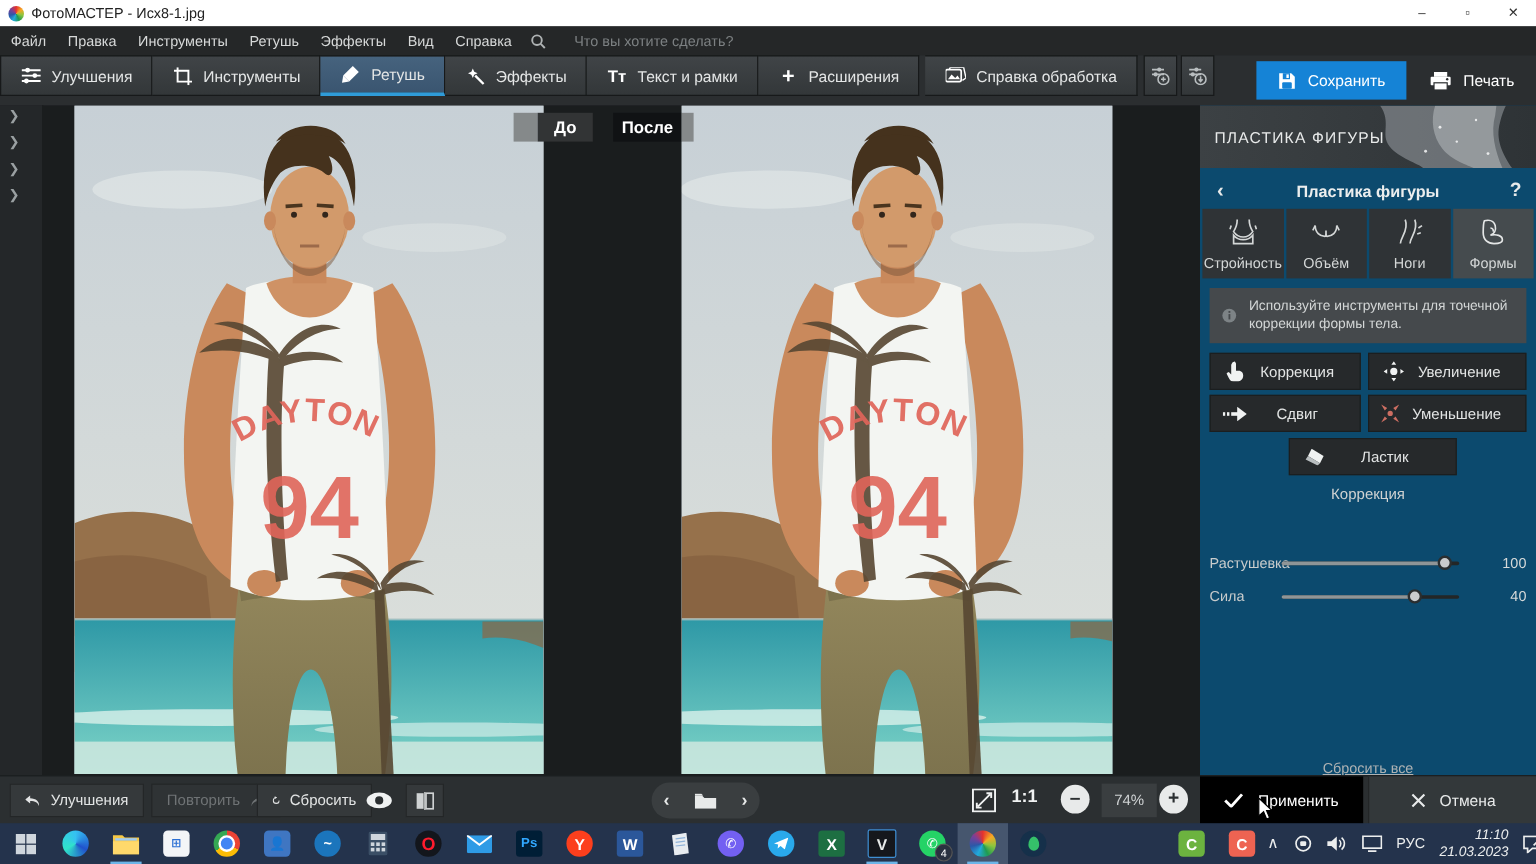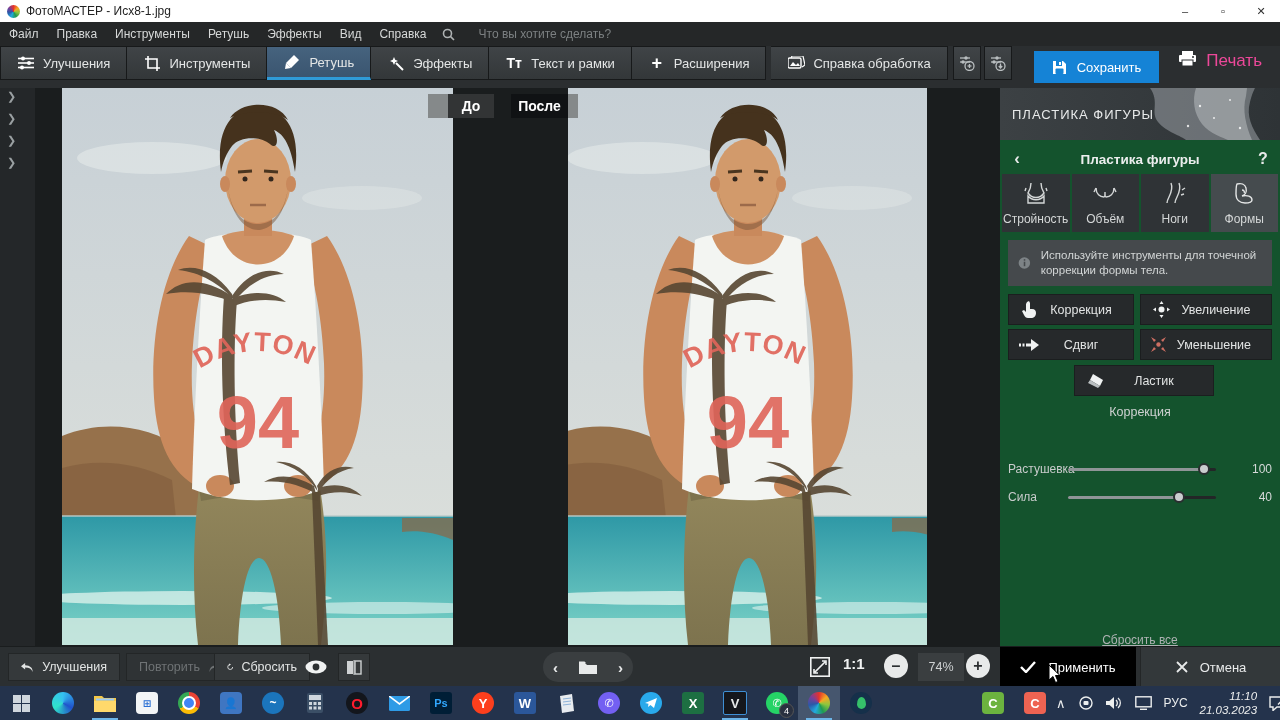--- a/index.html
+++ b/index.html
@@ -29,33 +29,33 @@
   .ttab{height:34px;display:flex;align-items:center;gap:8px;padding:0 16px;
         background:linear-gradient(#404447,#333739);border:1px solid #17191a;border-left:none;
         color:#e4e6e6;font-size:13px;box-sizing:border-box;}
   .ttab:first-child{border-left:1px solid #17191a;}
   .ttab.active{background:linear-gradient(#46637e,#3a5570);border-bottom:3px solid #2f9bd8;}
   .ttab .ticon{width:18px;height:18px;display:flex;align-items:center;justify-content:center;color:#fff;}
   .sqbtn{width:28px;height:34px;background:linear-gradient(#404447,#333739);border:1px solid #17191a;
          display:flex;align-items:center;justify-content:center;box-sizing:border-box;}
   .savebtn{height:32px;padding:0 18px;background:#1583d6;color:#fff;display:flex;align-items:center;
            gap:10px;font-size:13px;margin-left:auto;}
-  .printbtn{height:32px;padding:0 18px;color:#ec4899;display:flex;gap:10px;font-size:17px;}
+  .printbtn{height:32px;padding:0 18px;color:#ffffff;display:flex;align-items:center;gap:10px;font-size:13px;}
 
   
   .leftstrip{left:0;top:88px;width:35px;height:558px;background:#242729;border-right:1px solid #151718;}
   .leftstrip .chev{color:#9aa0a2;font-size:11px;position:absolute;left:7px;}
   .canvas{left:35px;top:88px;width:965px;height:558px;background:#1a1d1e;}
   .photo{position:absolute;top:0;height:557px;overflow:hidden;background:#c9d2d7;}
   .cmp-sq{position:absolute;top:6px;height:24px;background:#85898a;}
   .cmp-label{position:absolute;top:6px;height:24px;color:#fff;font-size:14px;font-weight:bold;
              display:flex;align-items:center;justify-content:center;text-align:right;}
 
   
-  .panel{left:1000px;top:88px;width:280px;height:558px;background:#14532d;color:#d9dcdc;}
+  .panel{left:1000px;top:88px;width:280px;height:558px;background:#0c4a6e;color:#d9dcdc;}
   .banner{position:absolute;left:0;top:0;width:280px;height:52px;
           background:linear-gradient(90deg,#3c4144,#2e3336);overflow:hidden;}
   .banner .btitle{position:absolute;left:12px;top:19px;font-size:13px;letter-spacing:1px;color:#e8eaea;}
   .phead{position:absolute;left:0;top:58px;width:280px;height:26px;display:flex;align-items:center;}
   .phead .back{width:34px;text-align:center;font-size:17px;font-weight:bold;color:#e8eaea;}
   .phead .ptitle{flex:1;text-align:center;font-size:13.5px;font-weight:bold;color:#eceeee;}
   .phead .help{width:34px;text-align:center;font-size:16px;font-weight:bold;color:#e8eaea;}
   .ftabs{position:absolute;left:2px;top:86px;width:276px;height:58px;display:flex;gap:2px;}
   .ftab{flex:1;background:#2f3336;display:flex;flex-direction:column;align-items:center;
         justify-content:center;gap:6px;font-size:12px;color:#d4d7d7;}

